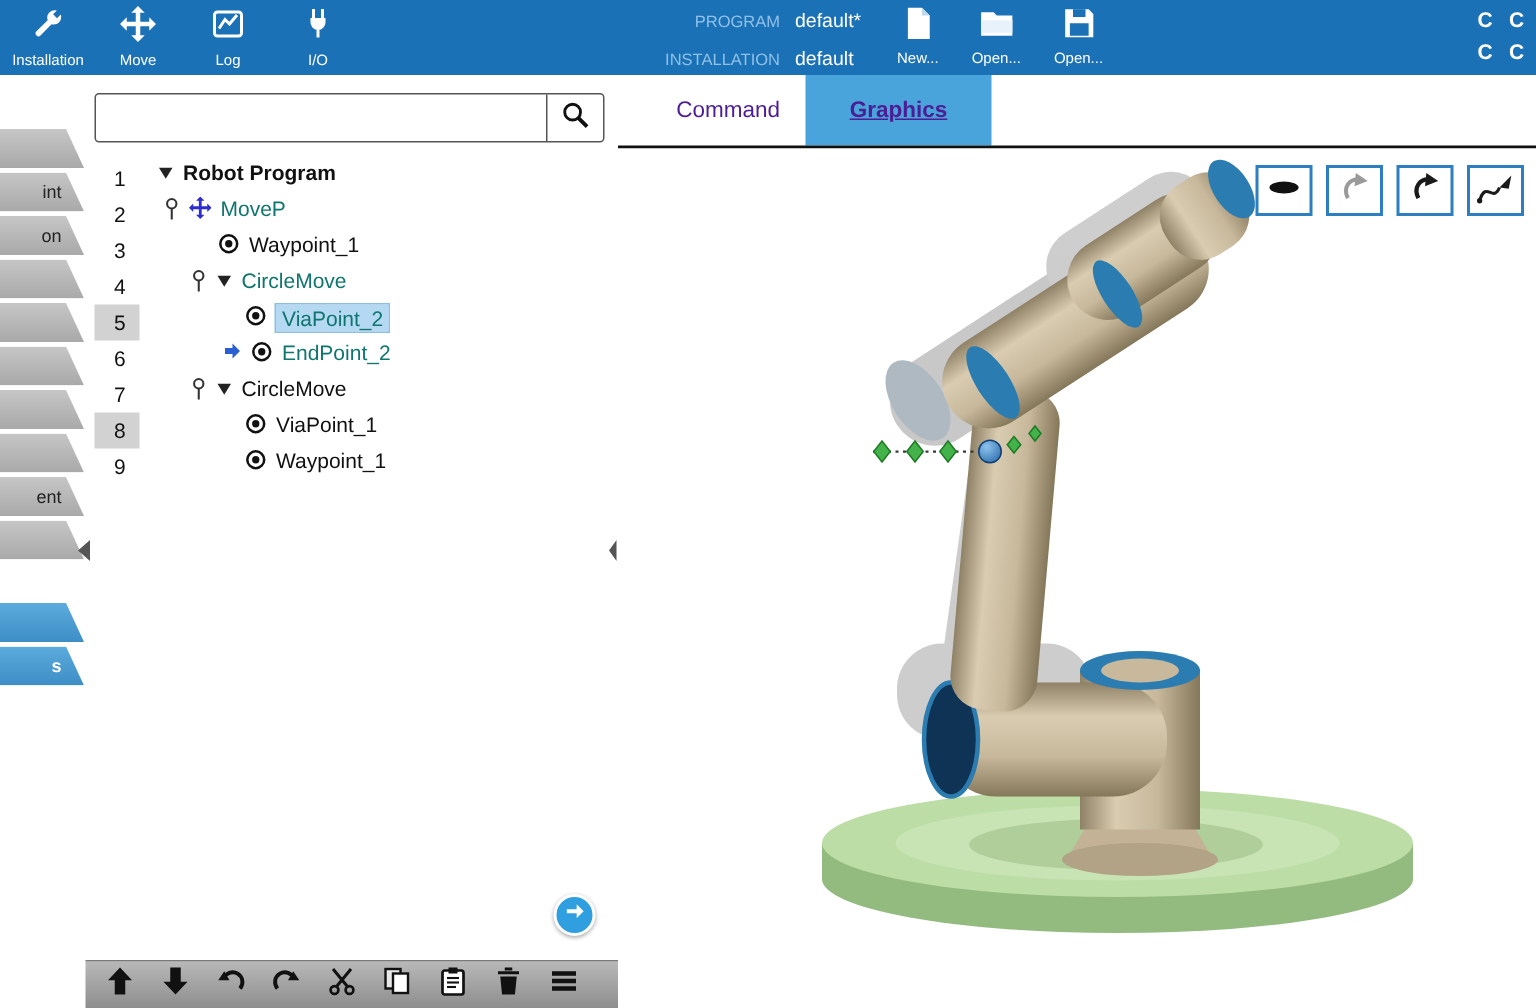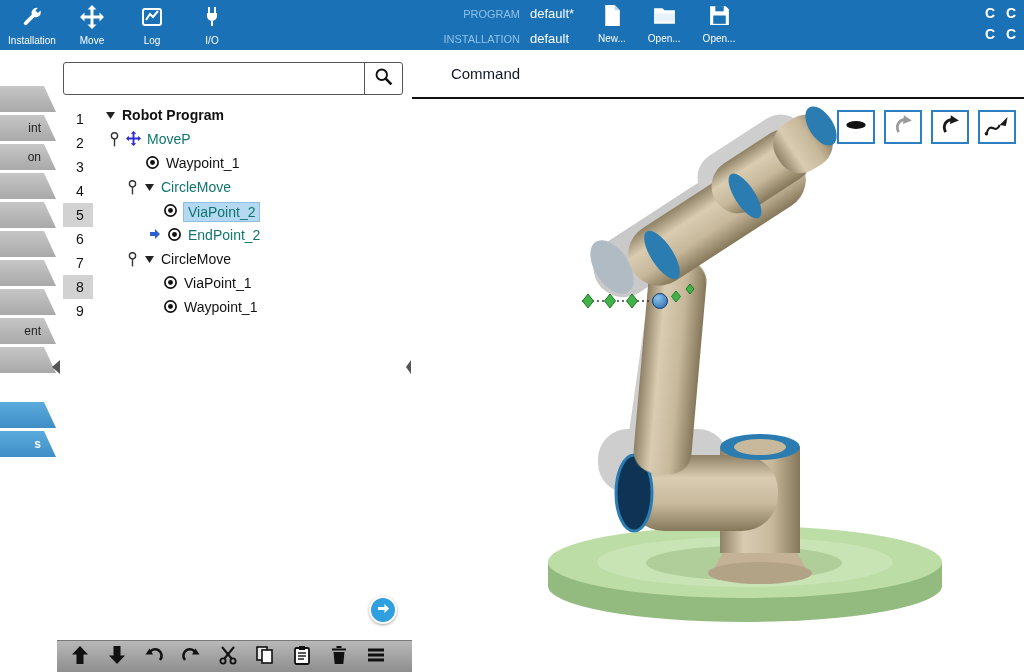--- a/index.html
+++ b/index.html
@@ -51,21 +51,21 @@
 
   .next-btn{position:absolute;left:369px;top:596px;width:28px;height:28px;border-radius:50%;background:#2f9fe0;border:2px solid #fff;box-shadow:0 1px 3px rgba(0,0,0,.35);display:flex;align-items:center;justify-content:center;cursor:pointer;box-sizing:border-box;}
   .next-btn svg{width:15px;height:15px;}
 
   .splitter{position:absolute;cursor:col-resize;}
   .splitter svg{display:block;}
 
   
   .right-panel{position:absolute;left:412px;top:50px;width:612px;height:622px;background:#fff;}
   .rtabs{position:absolute;left:0;top:0;right:0;height:47px;display:flex;padding-left:22px;}
-  .rtab{height:47px;line-height:47px;text-align:center;font-size:15px;color:#0f172a;cursor:pointer;}
+  .rtab{height:47px;line-height:47px;text-align:center;font-size:15px;color:#4c1d95;cursor:pointer;}
   .rtab.cmd{width:103px;}
   .rtab.gfx{width:124px;background:#48a4da;font-weight:bold;text-decoration:underline;}
   .rtab.vars{width:112px;}
   .rtab-line{position:absolute;left:0;top:47px;right:0;height:2px;background:#111;}
 
   .gfx-area{position:absolute;left:0;top:49px;right:0;bottom:0;background:#fff;}
   .robot-svg{position:absolute;left:0;top:0;width:612px;height:573px;}
 
   .view-btns{position:absolute;top:11px;right:8px;display:flex;gap:9px;}
   .vbtn{width:38px;height:34px;border:2px solid #2d7fc1;background:#fff;display:flex;align-items:center;justify-content:center;cursor:pointer;box-sizing:border-box;}
@@ -379,20 +379,21 @@
   <div class="splitter" style="left:405px;top:357px;">
     <svg width="16" height="20">
         <path d="M6 3 L1 10 L6 17 Z" fill="#555"></path>
         <path d="M10 3 L15 10 L10 17 Z" fill="#555"></path>
       </svg>
   </div>
 
   <div class="right-panel">
     <div class="rtabs">
       <div class="rtab cmd">Command</div>
+      <div class="rtab gfx">Graphics</div>
     </div>
     <div class="rtab-line"></div>
 
     <div class="gfx-area">
 
       <svg class="robot-svg" viewBox="0 0 612 573">
         <defs>
           <linearGradient id="tanV" x1="0" y1="0" x2="1" y2="0">
             <stop offset="0" stop-color="#8f8166"></stop>
               <stop offset="0.3" stop-color="#d9ccb1"></stop>

